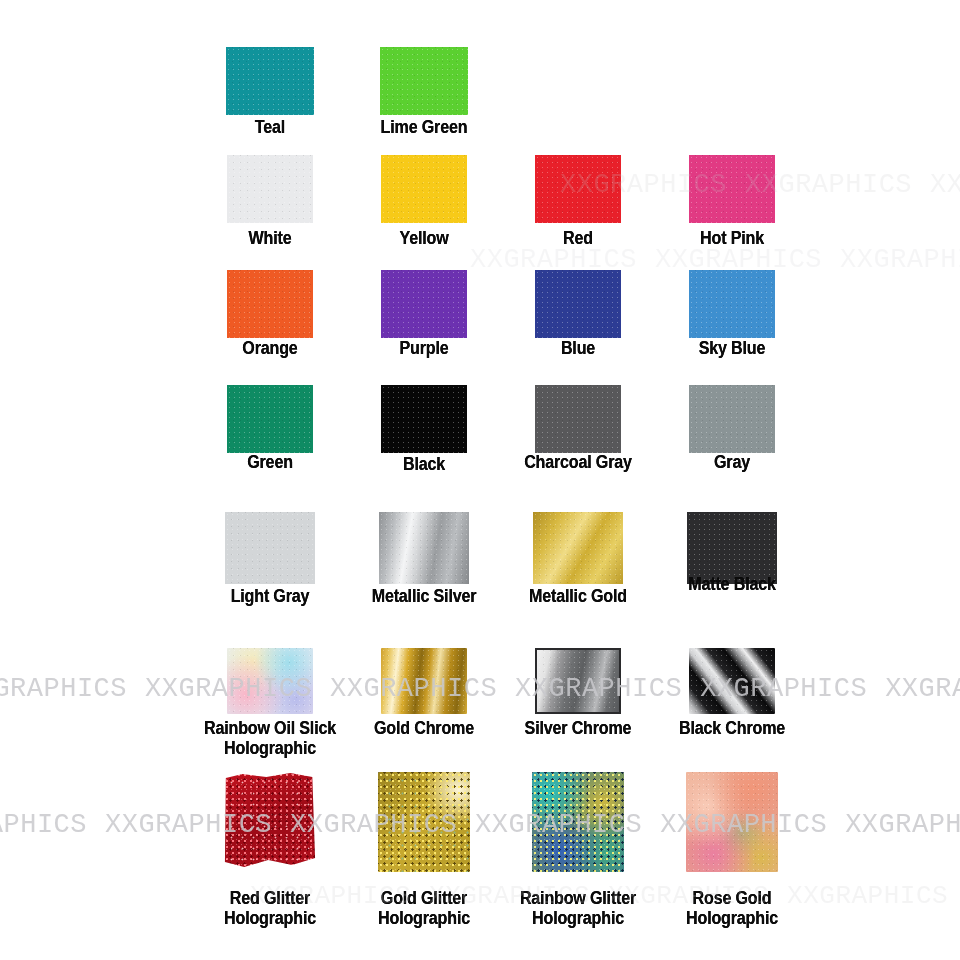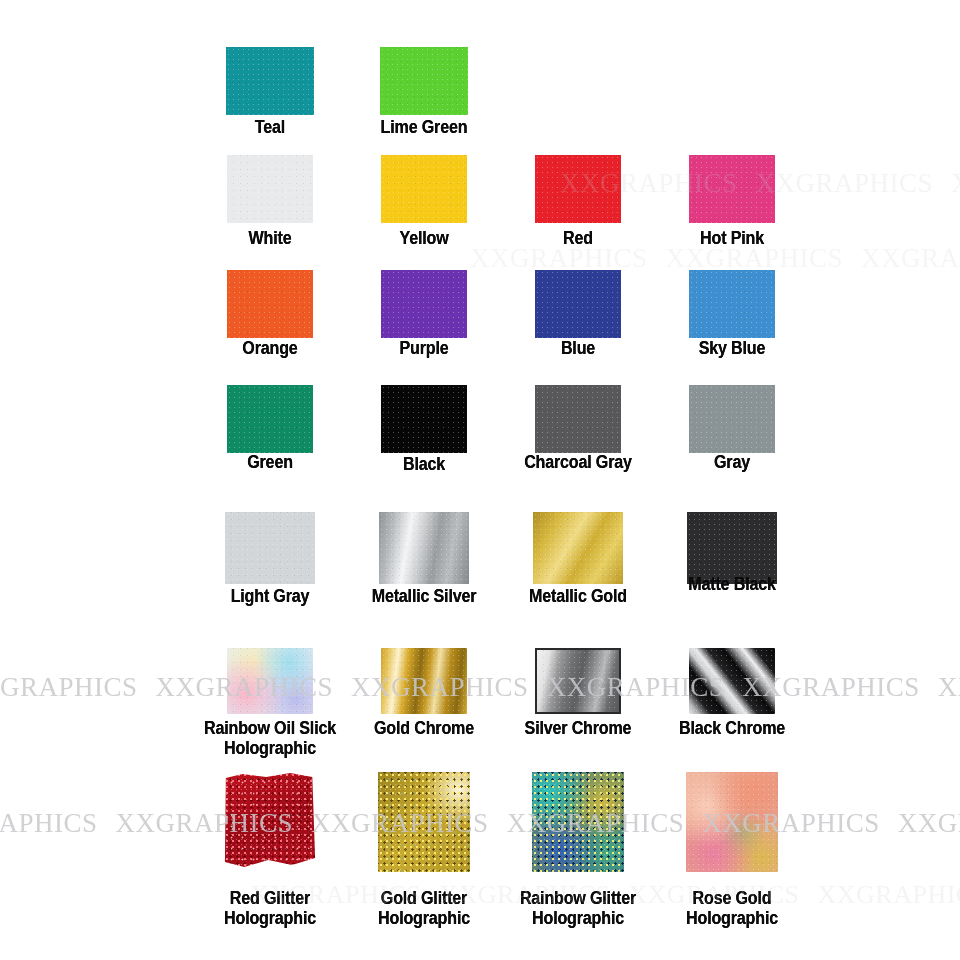--- a/index.html
+++ b/index.html
@@ -34,21 +34,21 @@
   .wm-row {
     position: absolute;
     left: 0;
     width: 960px;
     white-space: nowrap;
     font-family: "Liberation Serif", serif;
     color: #c9c9cd;
     opacity: .55;
     letter-spacing: .5px;
   }
-  .wm-row span { margin-right: 18px; }
+  .wm-row span { margin-right: 18px; font-family: Liberation Mono, monospace; }
 
   .wm-a { top: 168px; font-size: 27px; opacity: .20; left: 560px; }
   .wm-b { top: 243px; font-size: 27px; opacity: .17; left: 470px; }
   .wm-c { top: 672px; font-size: 27px; opacity: .85; left: -40px; }
   .wm-d { top: 808px; font-size: 27px; opacity: .85; left: -80px; }
   .wm-e { top: 880px; font-size: 26px; opacity: .20; left: 250px; }
 
   
   .grid {
     position: absolute;

